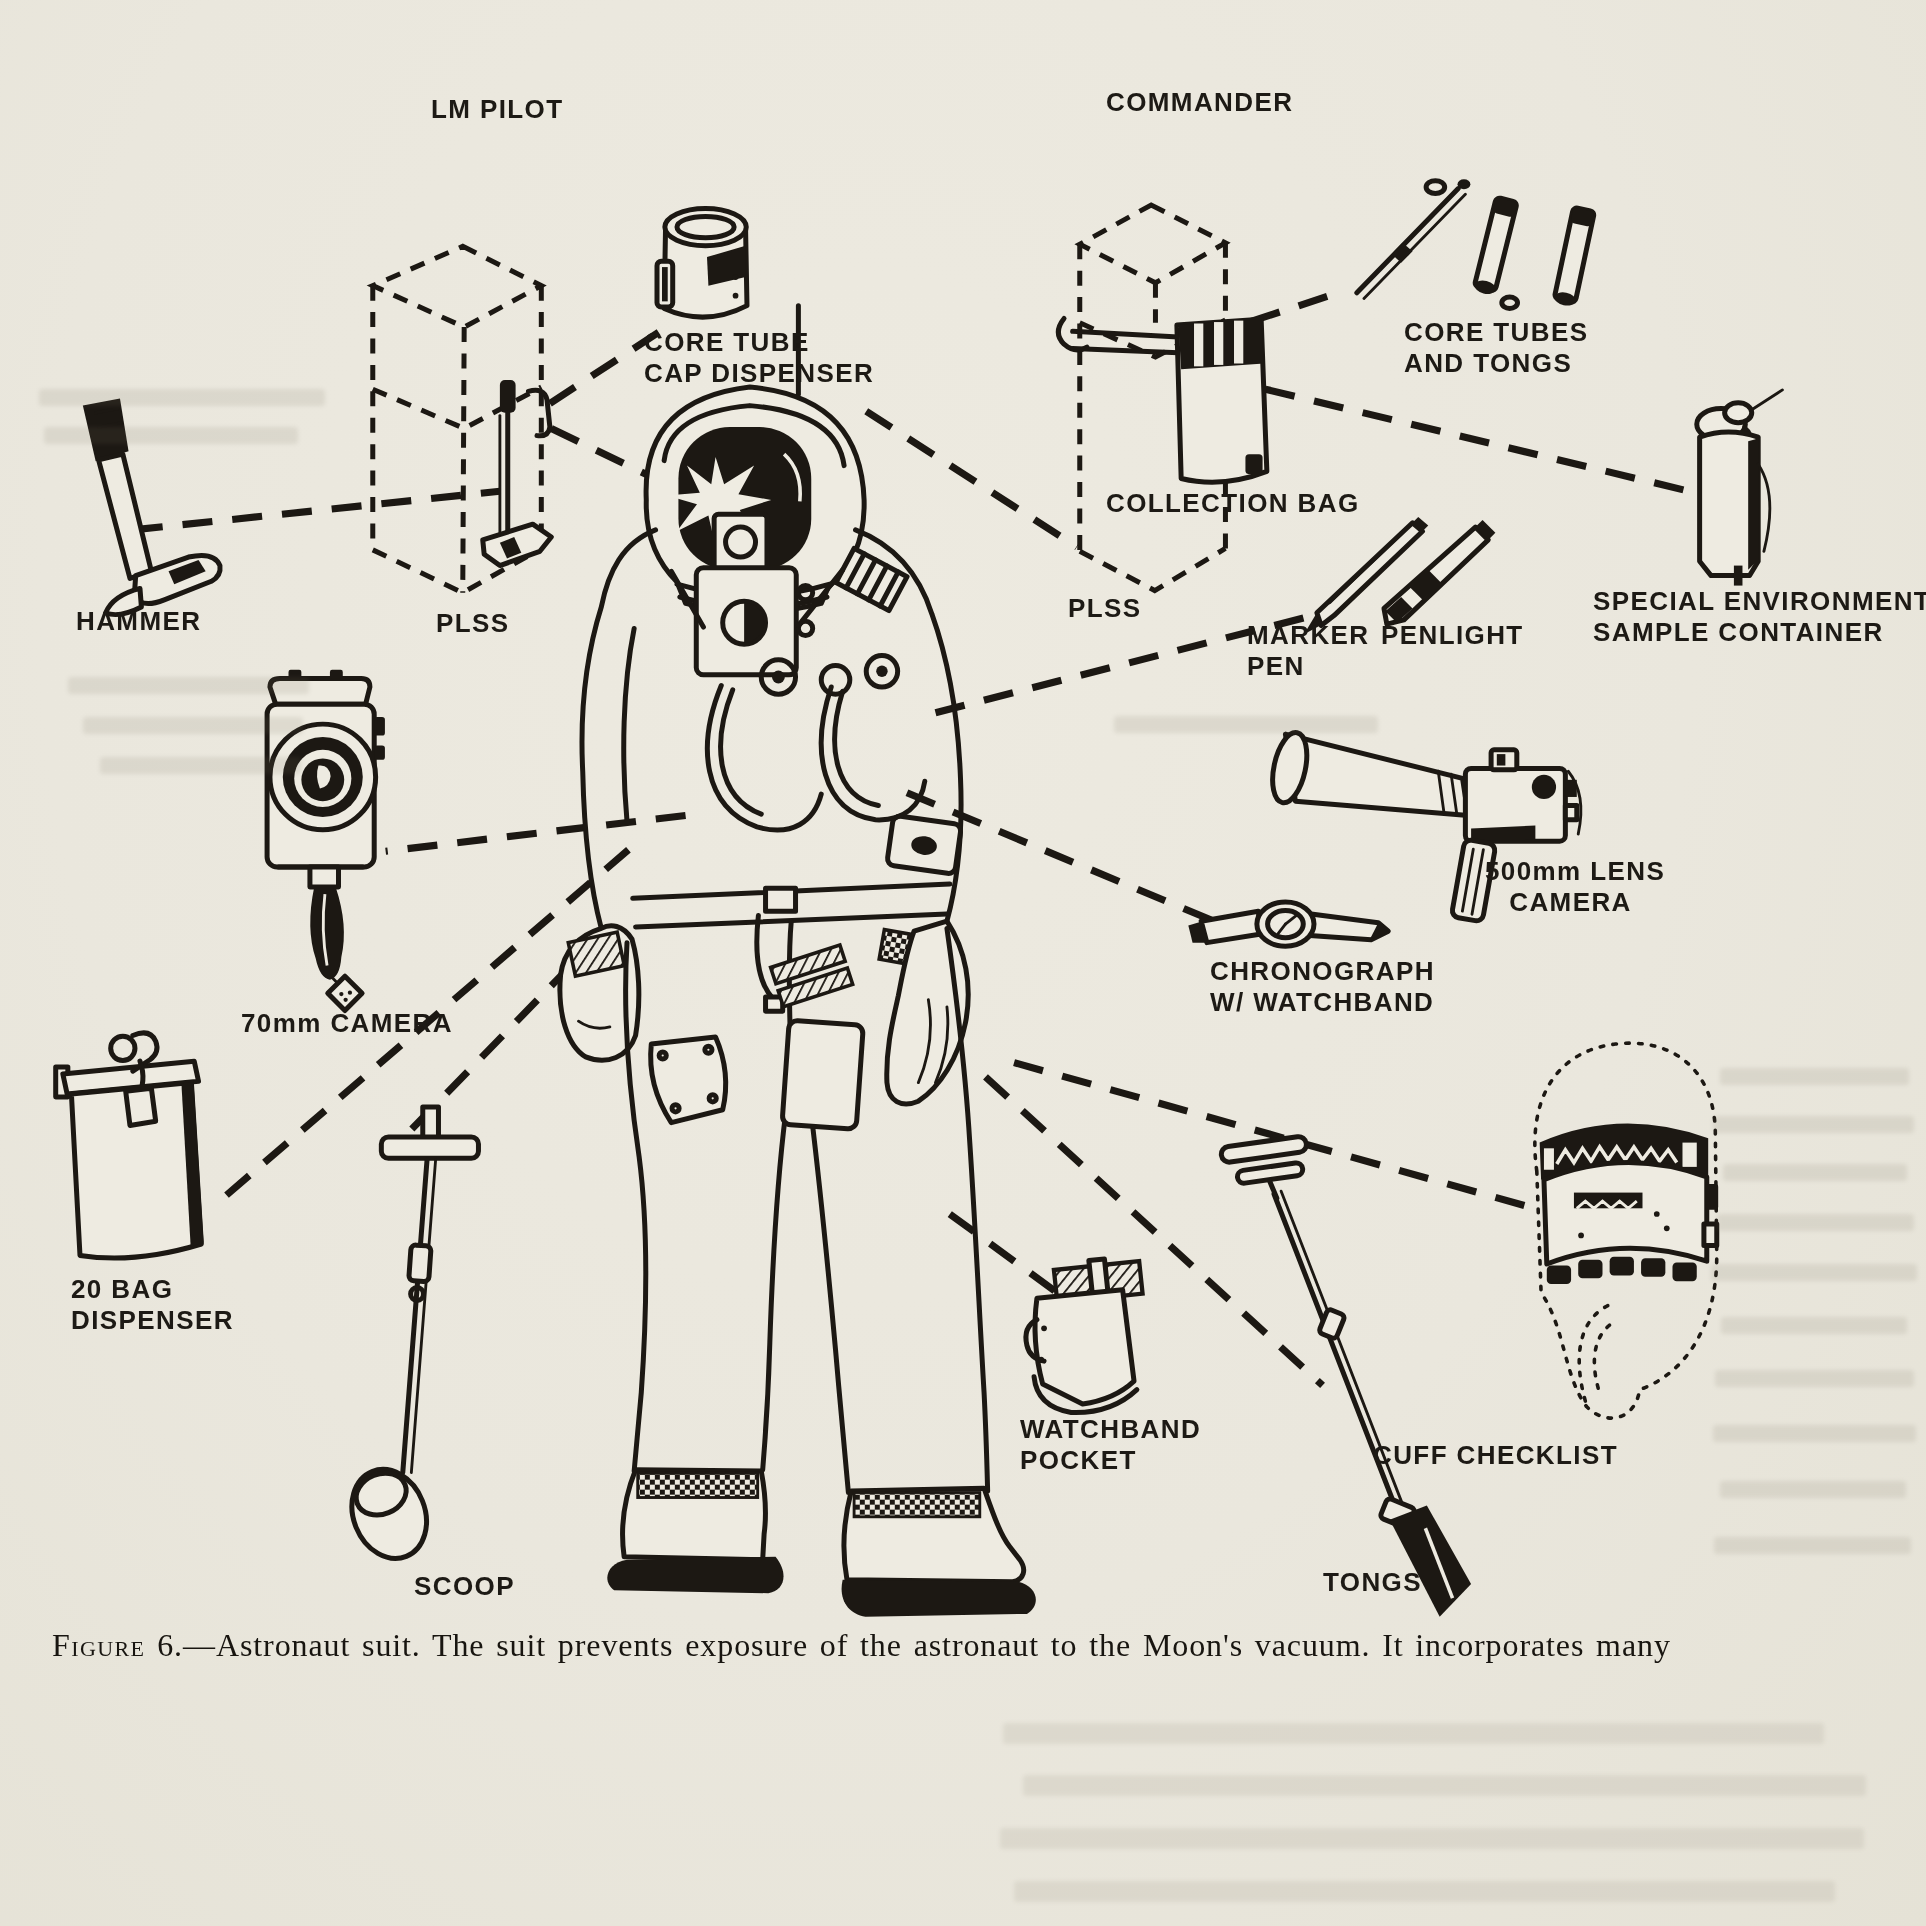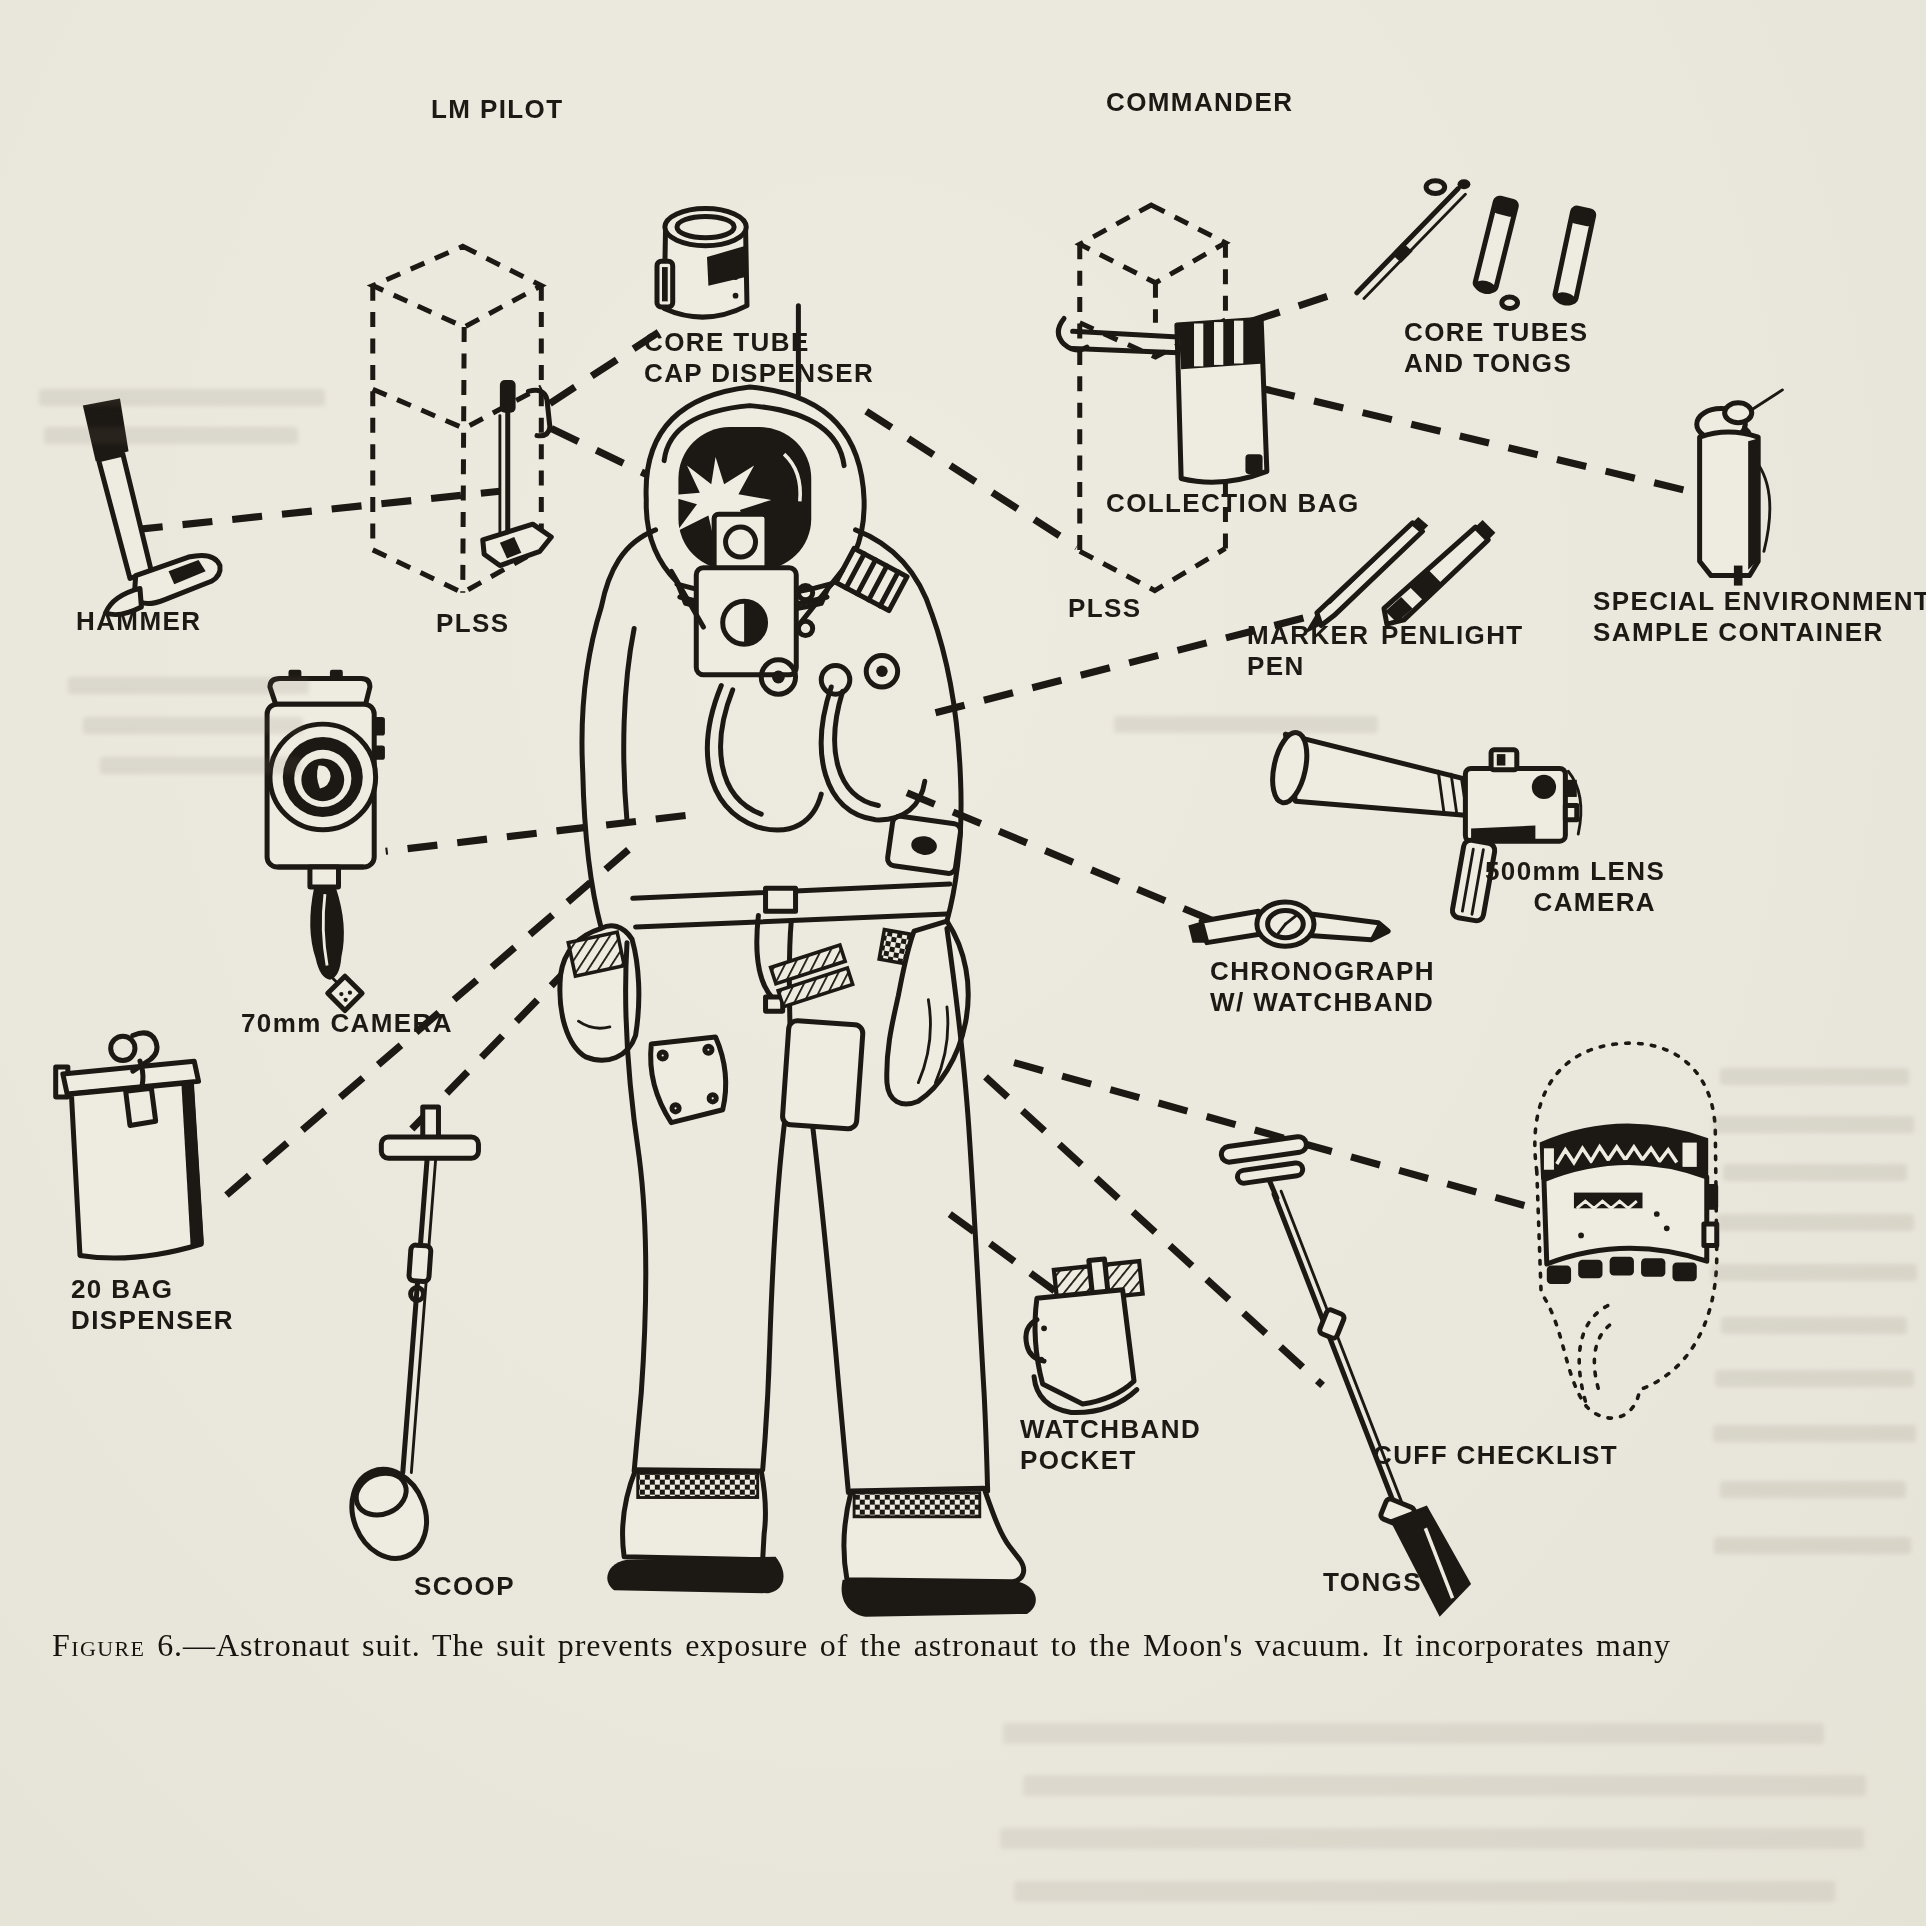--- a/index.html
+++ b/index.html
@@ -14,21 +14,21 @@
   .lbl{
     position:absolute;
     font-family:"Liberation Sans", sans-serif;
     font-weight:700;
     font-size:26px;
     line-height:31px;
     letter-spacing:1.4px;
     color:#1d1a15;
     white-space:nowrap;
   }
-  .lbl.center{text-align:right;}
+  .lbl.center{text-align:center;}
   .caption{
     position:absolute;
     font-family:"Liberation Serif", serif;
     font-weight:400;
     font-size:32px;
     letter-spacing:0.9px;
     word-spacing:2.9px;
     color:#181510;
     white-space:nowrap;
   }

